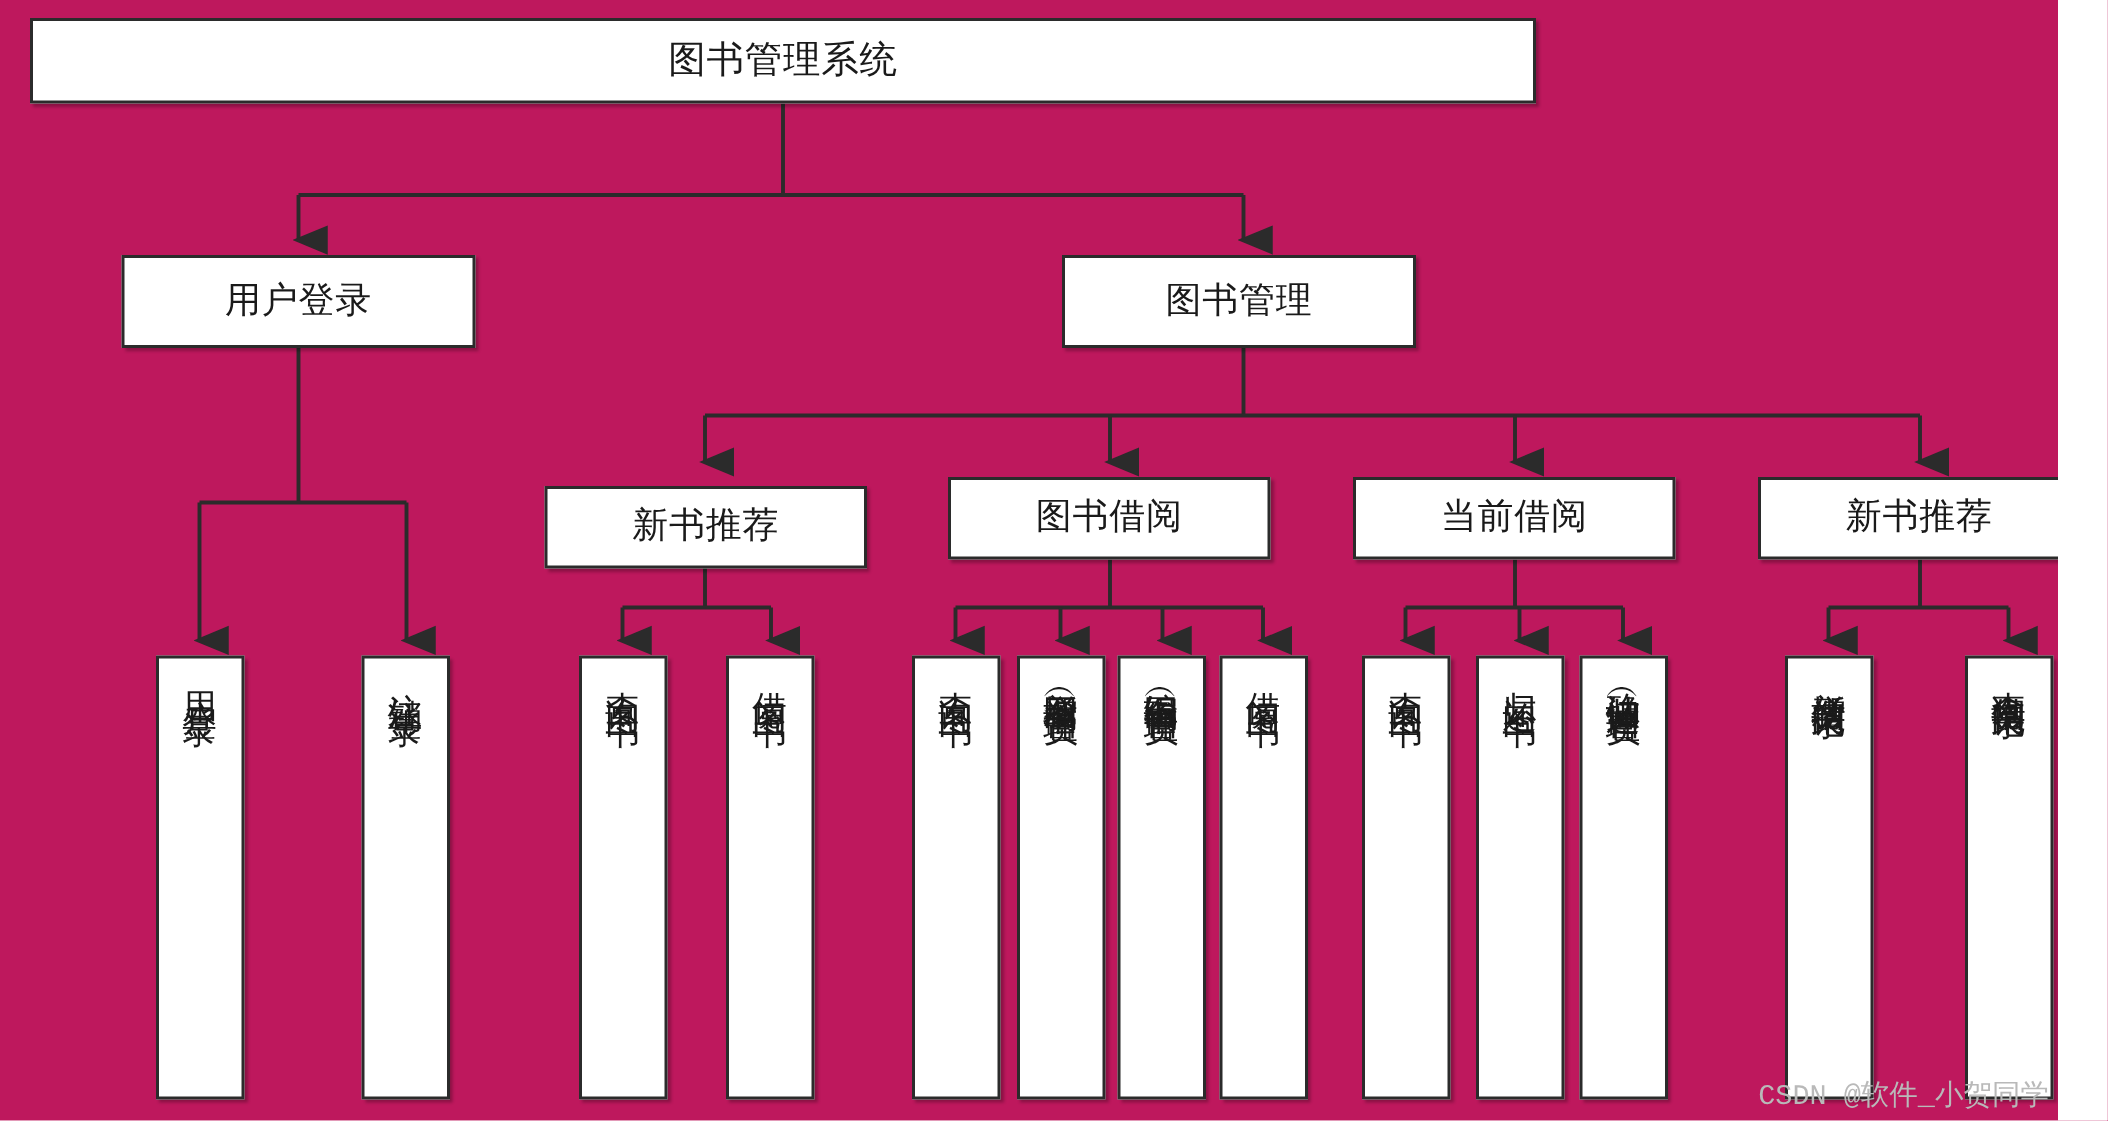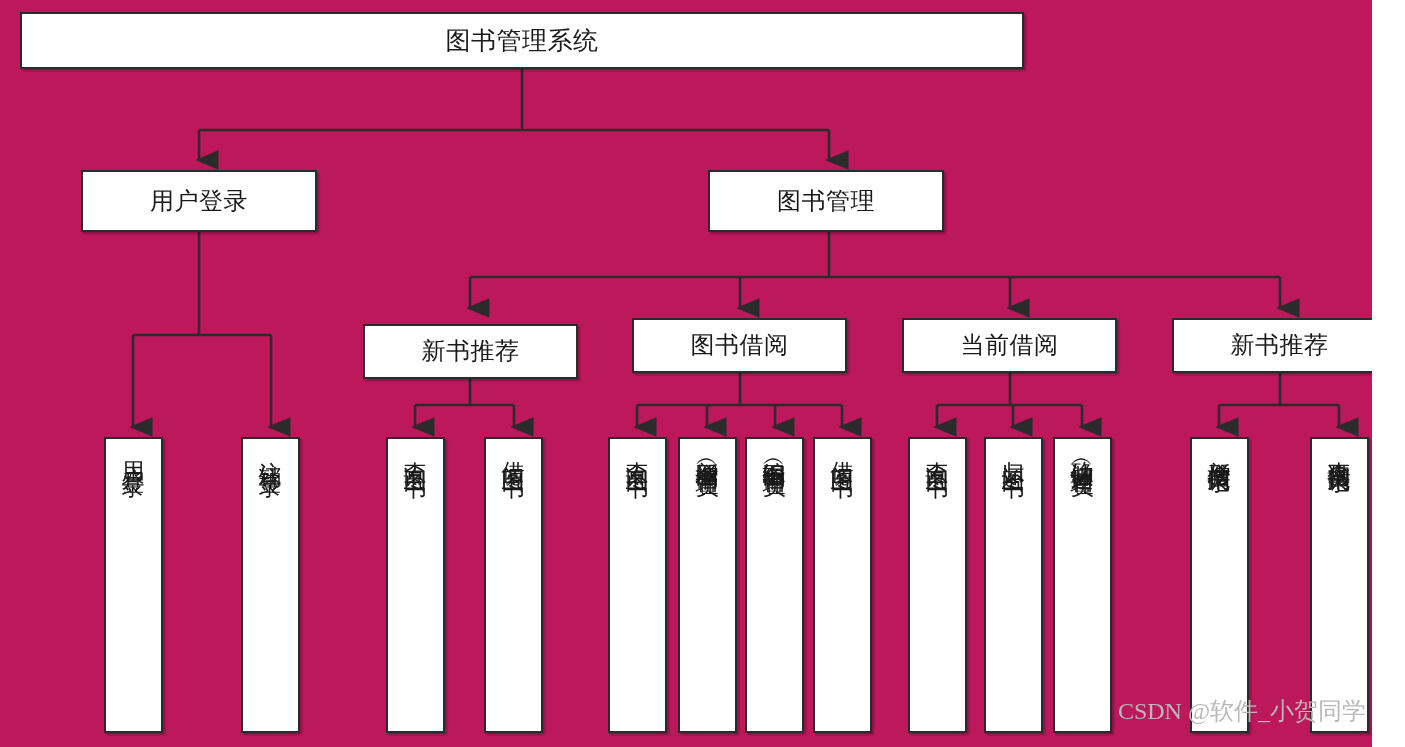--- a/index.html
+++ b/index.html
@@ -65,26 +65,26 @@
     line-height: 1.05;
     letter-spacing: 5px;
     white-space: nowrap;
   }
   .node.vert.tall-text .node-label {
     letter-spacing: 2px;
   }
   .watermark {
     position: absolute;
     right: 6px;
-    bottom: 20px;
-    font-size: 24px;
+    bottom: 4px;
+    font-size: 19px;
     color: #b9b9b9;
     white-space: nowrap;
     z-index: 5;
-    font-family: Liberation Serif, serif;
+    font-family: Liberation Mono, monospace;
   }
 </style>
 </head>
 <body>
 
 <div id="canvas">
 
   <svg id="edges" viewBox="0 0 1405 747" xmlns="http://www.w3.org/2000/svg">
     <defs>
       <marker id="arrow" viewBox="0 0 12 12" refX="6" refY="10" markerWidth="9" markerHeight="9" orient="auto">

